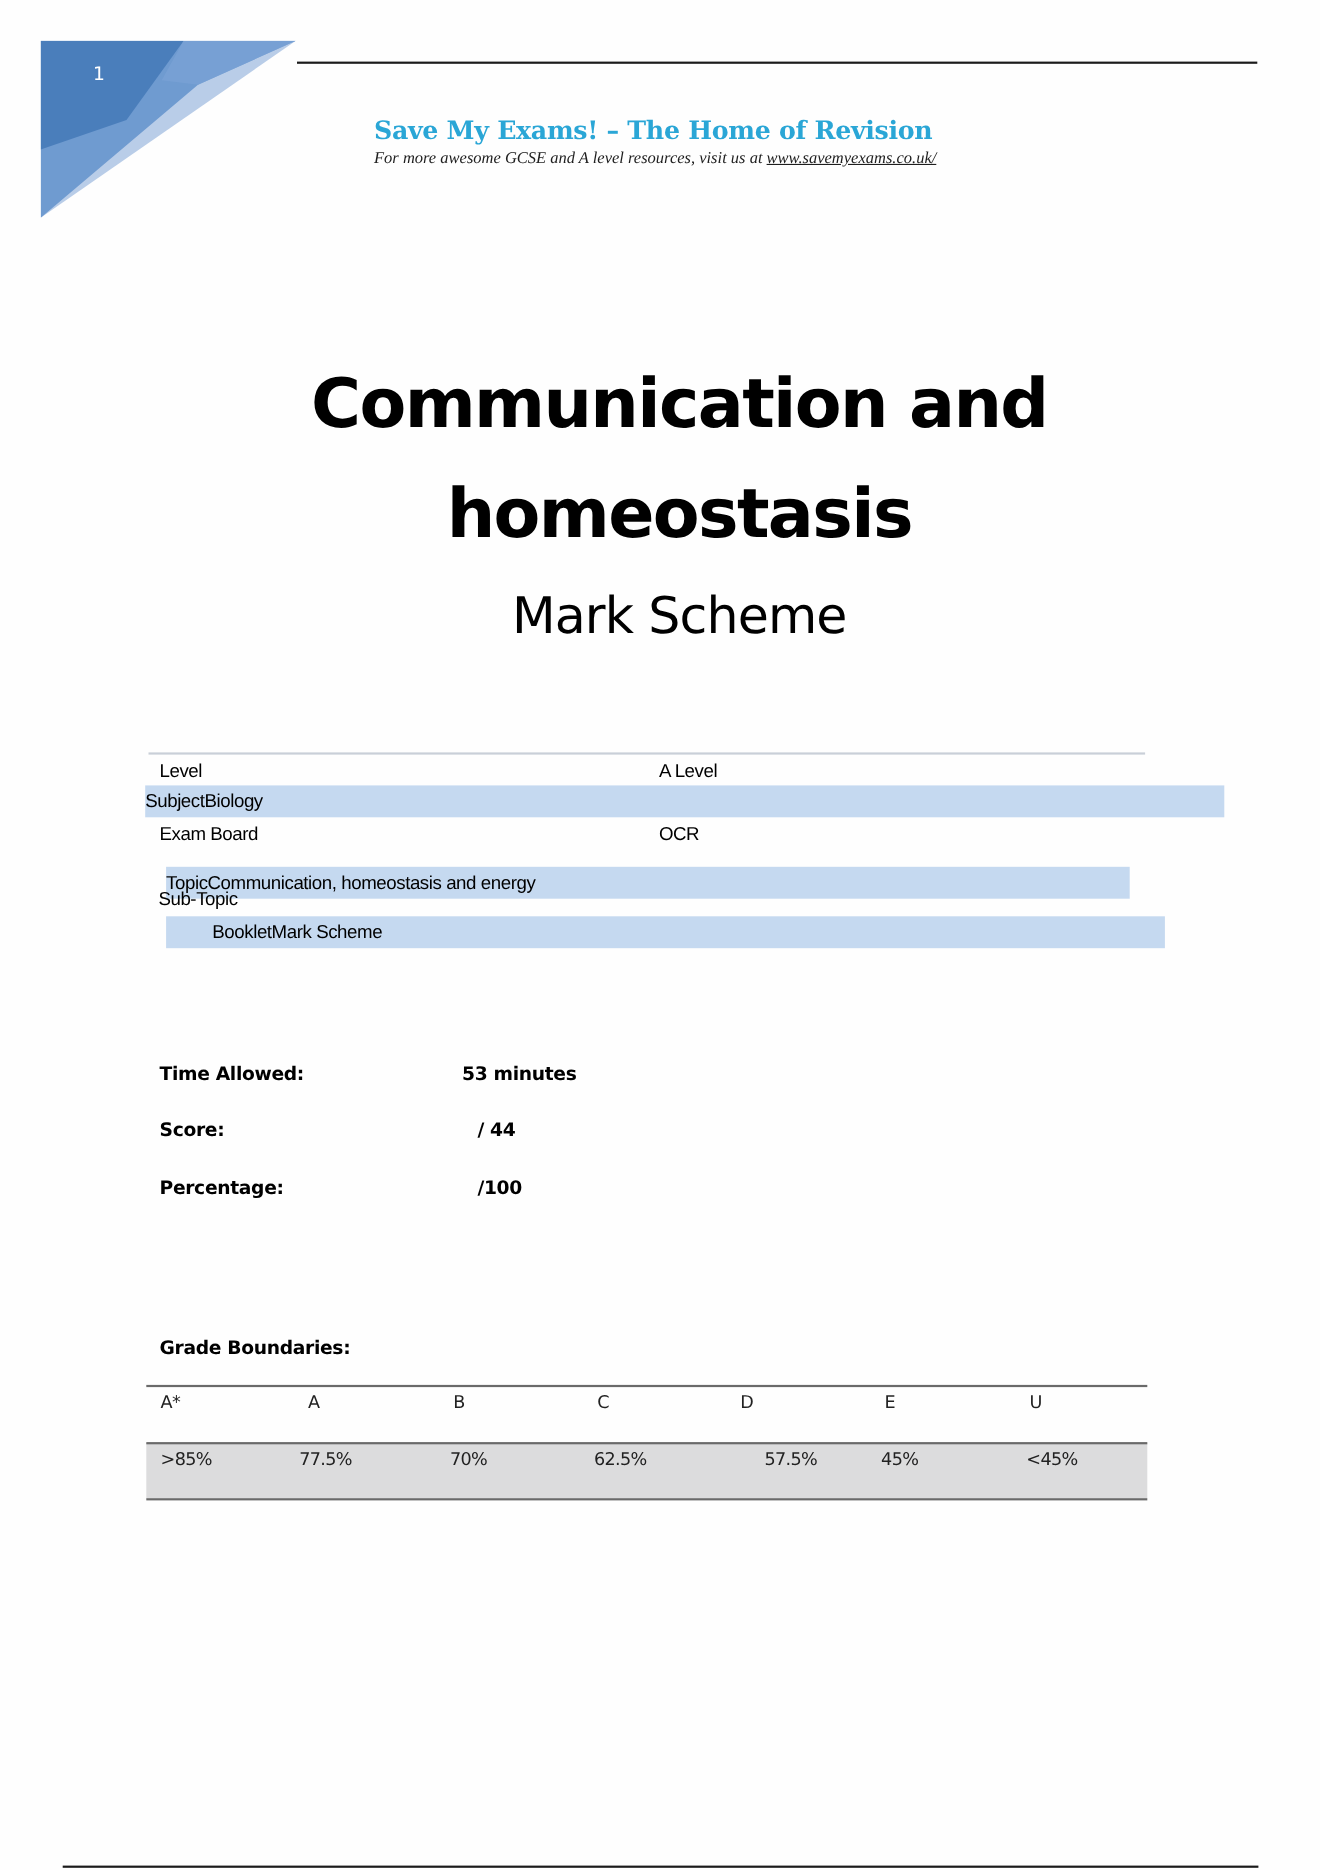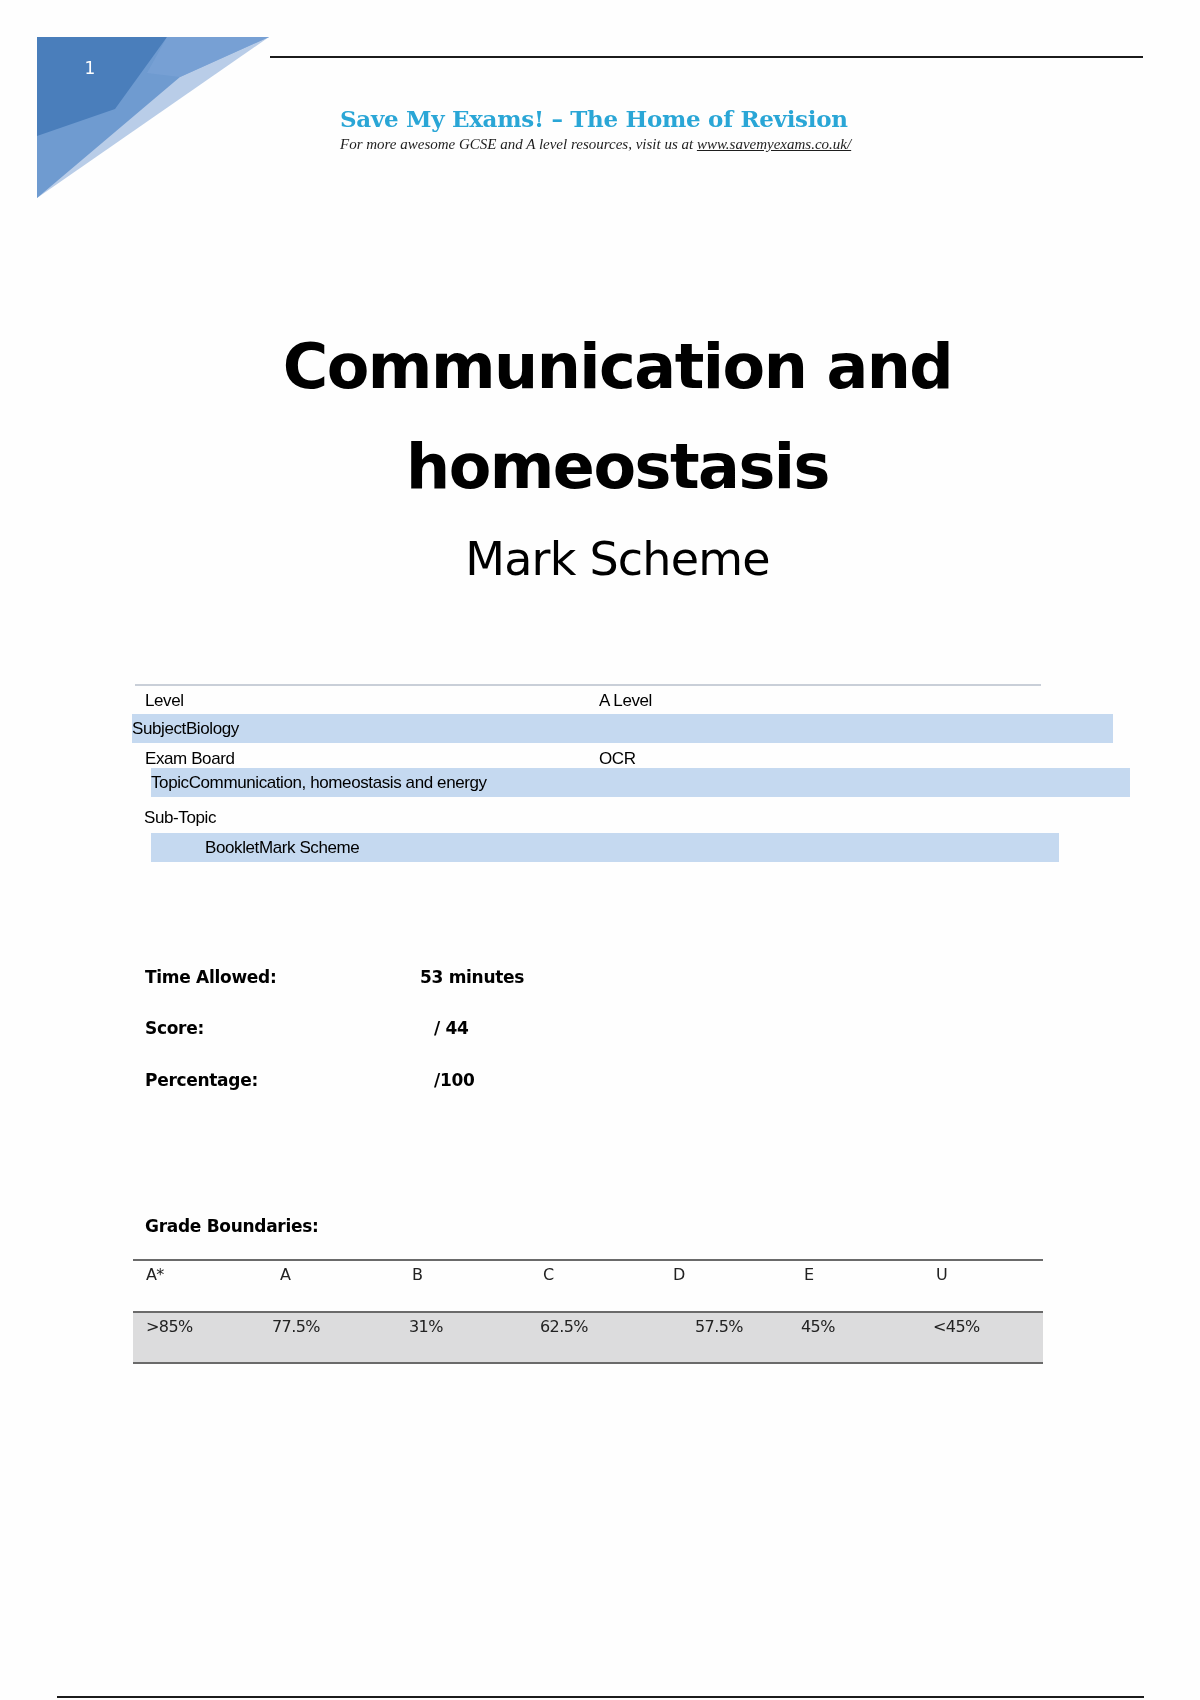--- a/index.html
+++ b/index.html
@@ -73,30 +73,30 @@
 
 <div class="meta-row band" style="left:132px; top:714px; width:981px;">
   <span class="meta-label" style="left:0px;"><span>Subject</span><span>Biology</span></span>
 </div>
 
 <div class="meta-row" style="left:135px; top:744px; width:906px;">
   <span class="meta-label" style="left:10px;">Exam Board</span>
   <span class="meta-value" style="left:464px;">OCR</span>
 </div>
 
-<div class="meta-row band" style="left:151px; top:768px; width:979px;">
+<div class="meta-row band" style="left:151px; top:788px; width:876px;">
   <span class="meta-label" style="left:0px;"><span>Topic</span><span>Communication, homeostasis and energy</span></span>
 </div>
 
 <div class="meta-row" style="left:135px; top:803px; width:906px;">
   <span class="meta-label" style="left:9px;">Sub-Topic</span>
 </div>
 
 <div class="meta-row band" style="left:151px; top:833px; width:908px;">
-  <span class="meta-label" style="left:16px;padding-left:38px;"><span>Booklet</span><span>Mark Scheme</span></span>
+  <span class="meta-label" style="left:4px;padding-left:38px;"><span>Booklet</span><span>Mark Scheme</span></span>
 </div>
 
 <div class="abs info" style="left:145px; top:967px;">Time Allowed:</div>
 <div class="abs info" style="left:420px; top:967px;">53 minutes</div>
 <div class="abs info" style="left:145px; top:1018px;">Score:</div>
 <div class="abs info" style="left:434px; top:1018px;">/ 44</div>
 <div class="abs info" style="left:145px; top:1070px;">Percentage:</div>
 <div class="abs info" style="left:434px; top:1070px;">/100</div>
 
 <div class="abs info" style="left:145px; top:1216px;">Grade Boundaries:</div>
@@ -110,20 +110,20 @@
   <span class="gb-cell" style="left:13px; top:6px;">A*</span>
   <span class="gb-cell" style="left:147px; top:6px;">A</span>
   <span class="gb-cell" style="left:279px; top:6px;">B</span>
   <span class="gb-cell" style="left:410px; top:6px;">C</span>
   <span class="gb-cell" style="left:540px; top:6px;">D</span>
   <span class="gb-cell" style="left:671px; top:6px;">E</span>
   <span class="gb-cell" style="left:803px; top:6px;">U</span>
 
   <span class="gb-cell" style="left:13px; top:58px;">&gt;85%</span>
   <span class="gb-cell" style="left:139px; top:58px;">77.5%</span>
-  <span class="gb-cell" style="left:276px; top:58px;">31%</span>
+  <span class="gb-cell" style="left:276px; top:58px;">70%</span>
   <span class="gb-cell" style="left:407px; top:58px;">62.5%</span>
   <span class="gb-cell" style="left:537px; top:58px;margin-left:25px;">57.5%</span>
   <span class="gb-cell" style="left:668px; top:58px;">45%</span>
   <span class="gb-cell" style="left:800px; top:58px;">&lt;45%</span>
 </div>
 
 <div class="abs hline" style="left:57px; top:1696px; width:1087px;"></div>
 
 </body></html>

